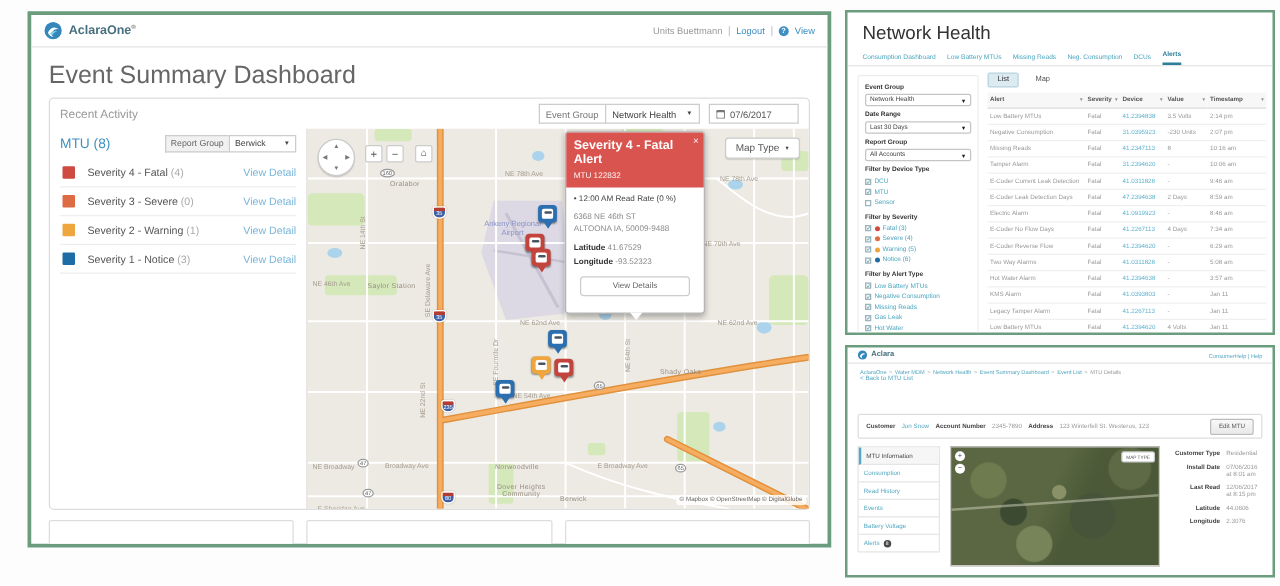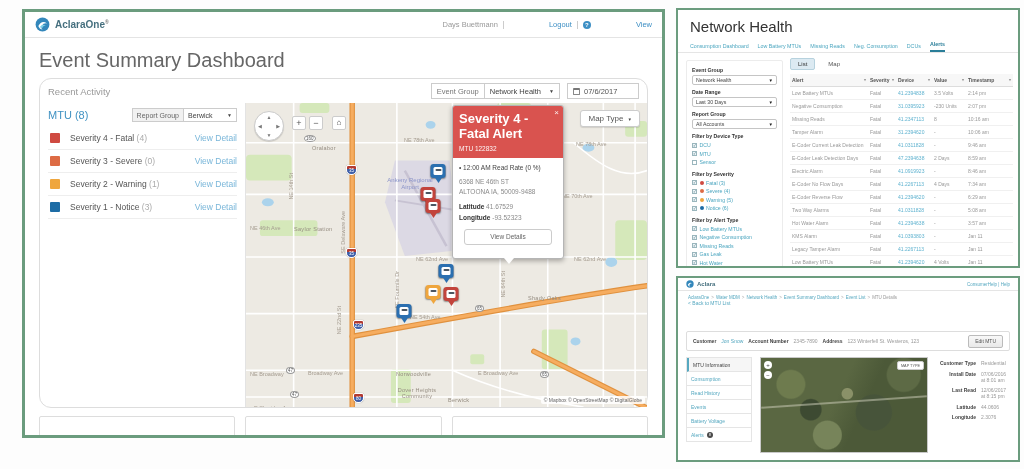--- a/index.html
+++ b/index.html
@@ -11,25 +11,25 @@
   .p-nh{left:676px;top:8px;width:344px;height:260px;border-width:2px;}
   .p-mtu{left:676px;top:276px;width:344px;height:186px;border-width:2px;}
 
   
   .m-nav{height:26px;border-bottom:1px solid #e4e4e4;display:flex;align-items:center;padding:0 10px;}
   .logo{width:15px;height:15px;margin-right:5px;flex:0 0 auto;}
   .brand{font-size:10px;color:#46707f;font-weight:bold;}
   .brand sup{font-size:5px;color:#777;}
   .m-nav-right{margin-left:auto;display:flex;align-items:center;gap:5px;font-size:7.5px;color:#999;}
   .sep{border-left:1px solid #ccc;height:8px;}
-  .lnk{color:#3d8fc4;margin-left:40px;}
+  .lnk{color:#3d8fc4;}
   .qicon{display:inline-block;width:8px;height:8px;border-radius:50%;background:#3d8fc4;color:#fff;
          font-size:6px;line-height:8px;text-align:center;font-weight:bold;}
   .m-title{font-size:20px;color:#666;font-weight:400;margin:11px 14px 0;}
-  .m-card{position:absolute;left:14px;top:66px;width:609px;height:330px;border:1px solid #ddd;border-radius:12px;background:#fff;}
+  .m-card{position:absolute;left:14px;top:66px;width:609px;height:330px;border:1px solid #ddd;border-radius:4px;background:#fff;}
   .card-head{height:24px;display:flex;align-items:center;padding:0 8px;font-size:9.5px;color:#999;}
   .controls{margin-left:auto;display:flex;align-items:center;font-size:7.5px;color:#666;}
   .addon{border:1px solid #ccc;background:#fff;padding:2.5px 5px;border-right:0;color:#777;}
   .selbox{border:1px solid #ccc;padding:2.5px 5px;background:#fff;display:flex;gap:8px;align-items:center;color:#444;}
   .car{font-size:5px;color:#444;}
   .datebox{border:1px solid #ccc;margin-left:7px;padding:2.5px 5px;display:flex;align-items:center;gap:4px;width:72px;color:#555;background:#fff;}
   .cal{width:7px;height:7px;border:1px solid #888;border-top:2.5px solid #777;border-radius:1px;}
   .card-body{position:absolute;top:24px;left:0;right:0;bottom:0;display:flex;}
   .mtu-col{width:205px;padding:5px 8px;}
   .mtu-head{display:flex;align-items:center;margin-bottom:5px;}
@@ -69,21 +69,21 @@
   .zbtn{position:absolute;top:13px;width:14px;height:14px;background:#fff;border:1px solid #ccc;border-radius:2px;
         font-size:9px;color:#555;text-align:center;line-height:12px;z-index:4;cursor:pointer;}
   .zb-plus{left:46px;} .zb-minus{left:63px;} .zb-home{left:86px;font-size:8px;color:#444;}
   .maptype{position:absolute;right:7px;top:7px;background:#fff;border:1px solid #ccc;border-radius:3px;font-size:8px;
            color:#555;padding:3px 8px;box-shadow:0 1px 1px rgba(0,0,0,.12);z-index:4;display:flex;gap:5px;align-items:center;cursor:pointer;}
   .attr{position:absolute;right:2px;bottom:3px;background:rgba(255,255,255,.85);font-size:5px;color:#666;padding:1px 3px;border-radius:2px;z-index:4;}
   .popup{position:absolute;left:206px;top:2px;width:112px;background:#fff;border:1px solid #b5b5b5;border-radius:3px;
          box-shadow:0 2px 5px rgba(0,0,0,.3);z-index:6;font-size:6.5px;}
   .popup::after{content:"";position:absolute;top:100%;left:46%;border:5px solid transparent;border-top:6px solid #fff;}
   .pop-head{background:#d9534f;color:#fff;padding:5px 6px 6px;border-radius:2px 2px 0 0;position:relative;}
-  .pop-title{font-size:13px;font-weight:bold;}
+  .pop-title{font-size:10px;font-weight:bold;}
   .pop-sub{font-size:6.5px;margin-top:4px;opacity:.95;}
   .pop-close{position:absolute;right:4px;top:2px;font-size:8px;opacity:.9;cursor:pointer;}
   .pop-body{padding:6px;color:#8a8a8a;}
   .pop-bullet{color:#444;margin-bottom:6px;}
   .pop-bullet::before{content:"•  ";}
   .addr{line-height:1.55;}
   .latlng{margin-top:5px;line-height:1.6;}
   .latlng b{color:#333;}
   .pop-btn{margin:6px 5px 7px;border:1px solid #ccc;border-radius:3px;text-align:center;padding:3.5px 0;color:#666;background:#fff;cursor:pointer;}
   .bcards{position:absolute;left:14px;top:404px;width:609px;display:flex;gap:10px;}
@@ -161,21 +161,21 @@
 
   <section class="panel p-main">
     <header class="m-nav">
       <svg class="logo" viewBox="0 0 20 20">
         <circle cx="10" cy="10" r="9.2" fill="#3387bb"></circle>
         <path d="M4.5 12 Q9 3.5 16 8.5 Q11.5 7.5 9 11.5 Q7.2 14.8 10.5 16.8 Q5.5 16 4.5 12Z" fill="#fff"></path>
         <path d="M6 13.5 Q10 9 14.5 11 Q11 11.5 9.5 14.5Z" fill="#7fd0e8"></path>
       </svg>
       <span class="brand"><span>AclaraOne</span><sup>®</sup></span>
       <div class="m-nav-right">
-        <span>Days Buettmann</span>
+        <span>Units Buettmann</span>
         <span class="sep"></span>
         <span class="lnk">Logout</span>
         <span class="sep"></span>
         <span class="qicon">?</span>
         <span class="lnk">View</span>
       </div>
     </header>
 
     <h1 class="m-title">Event Summary Dashboard</h1>
 

